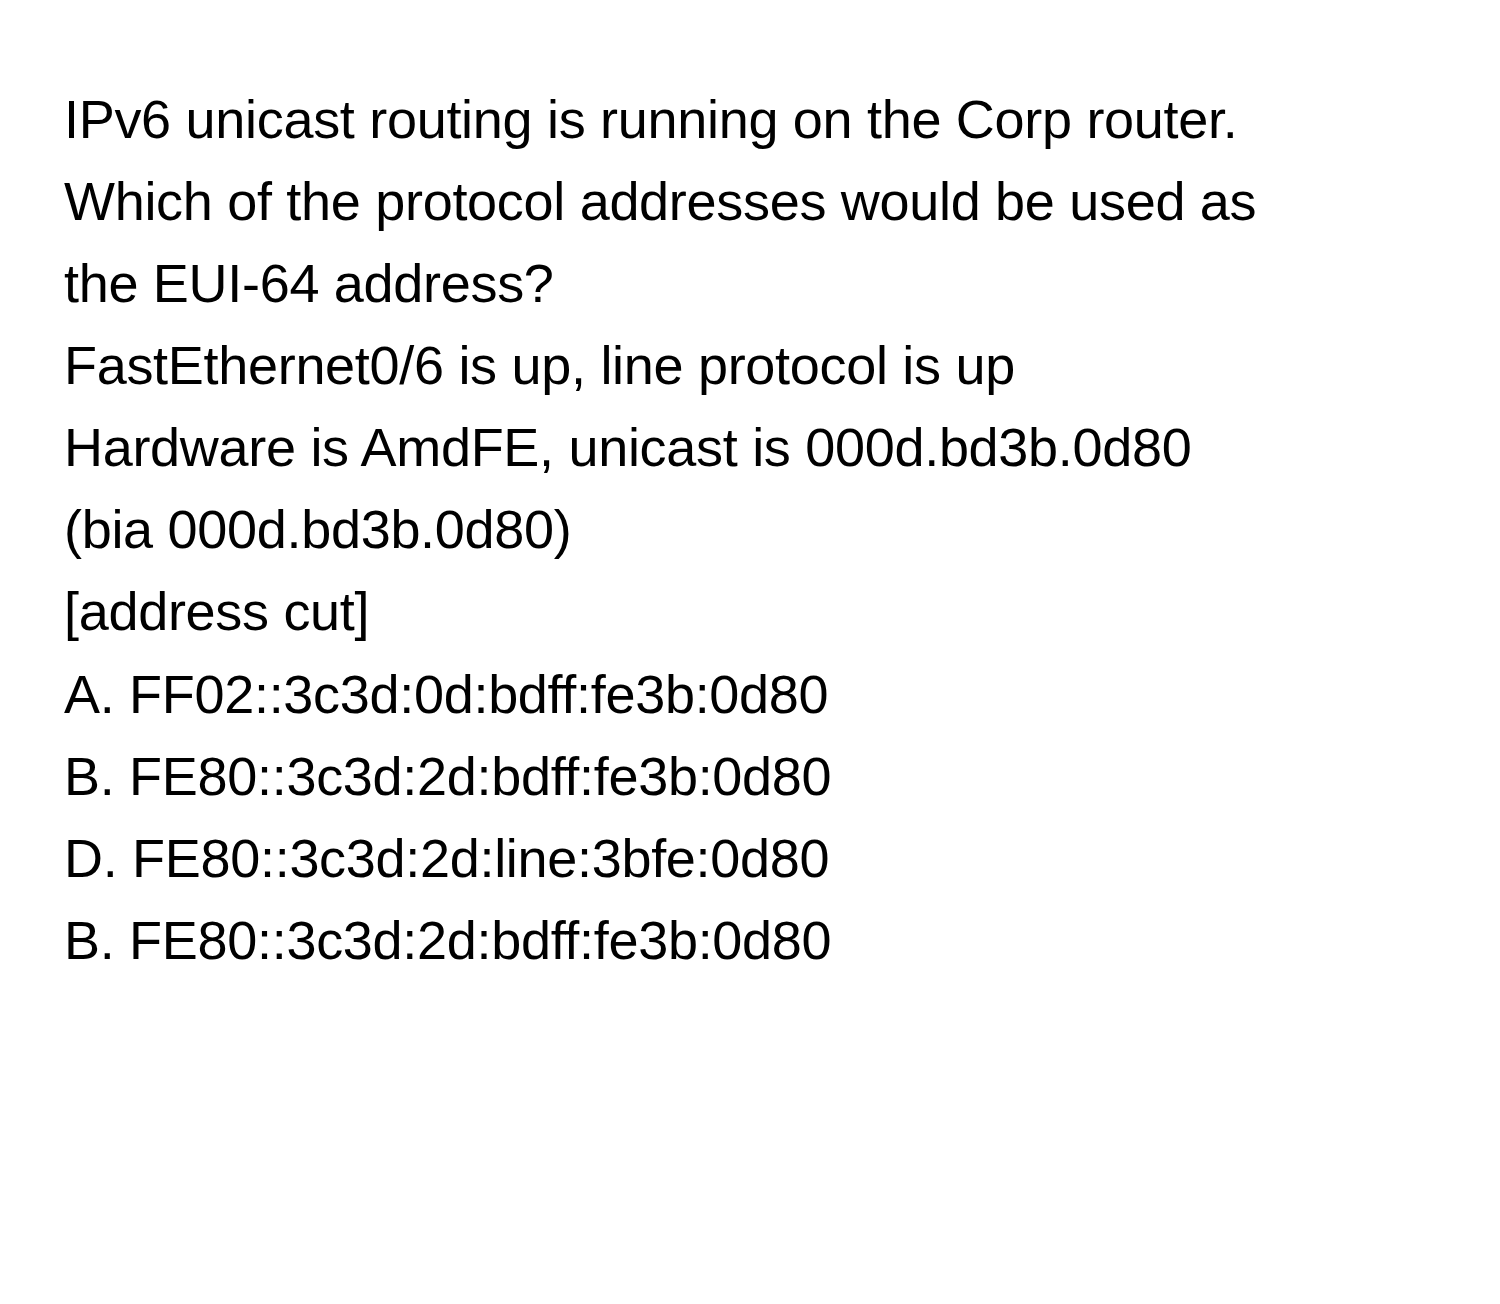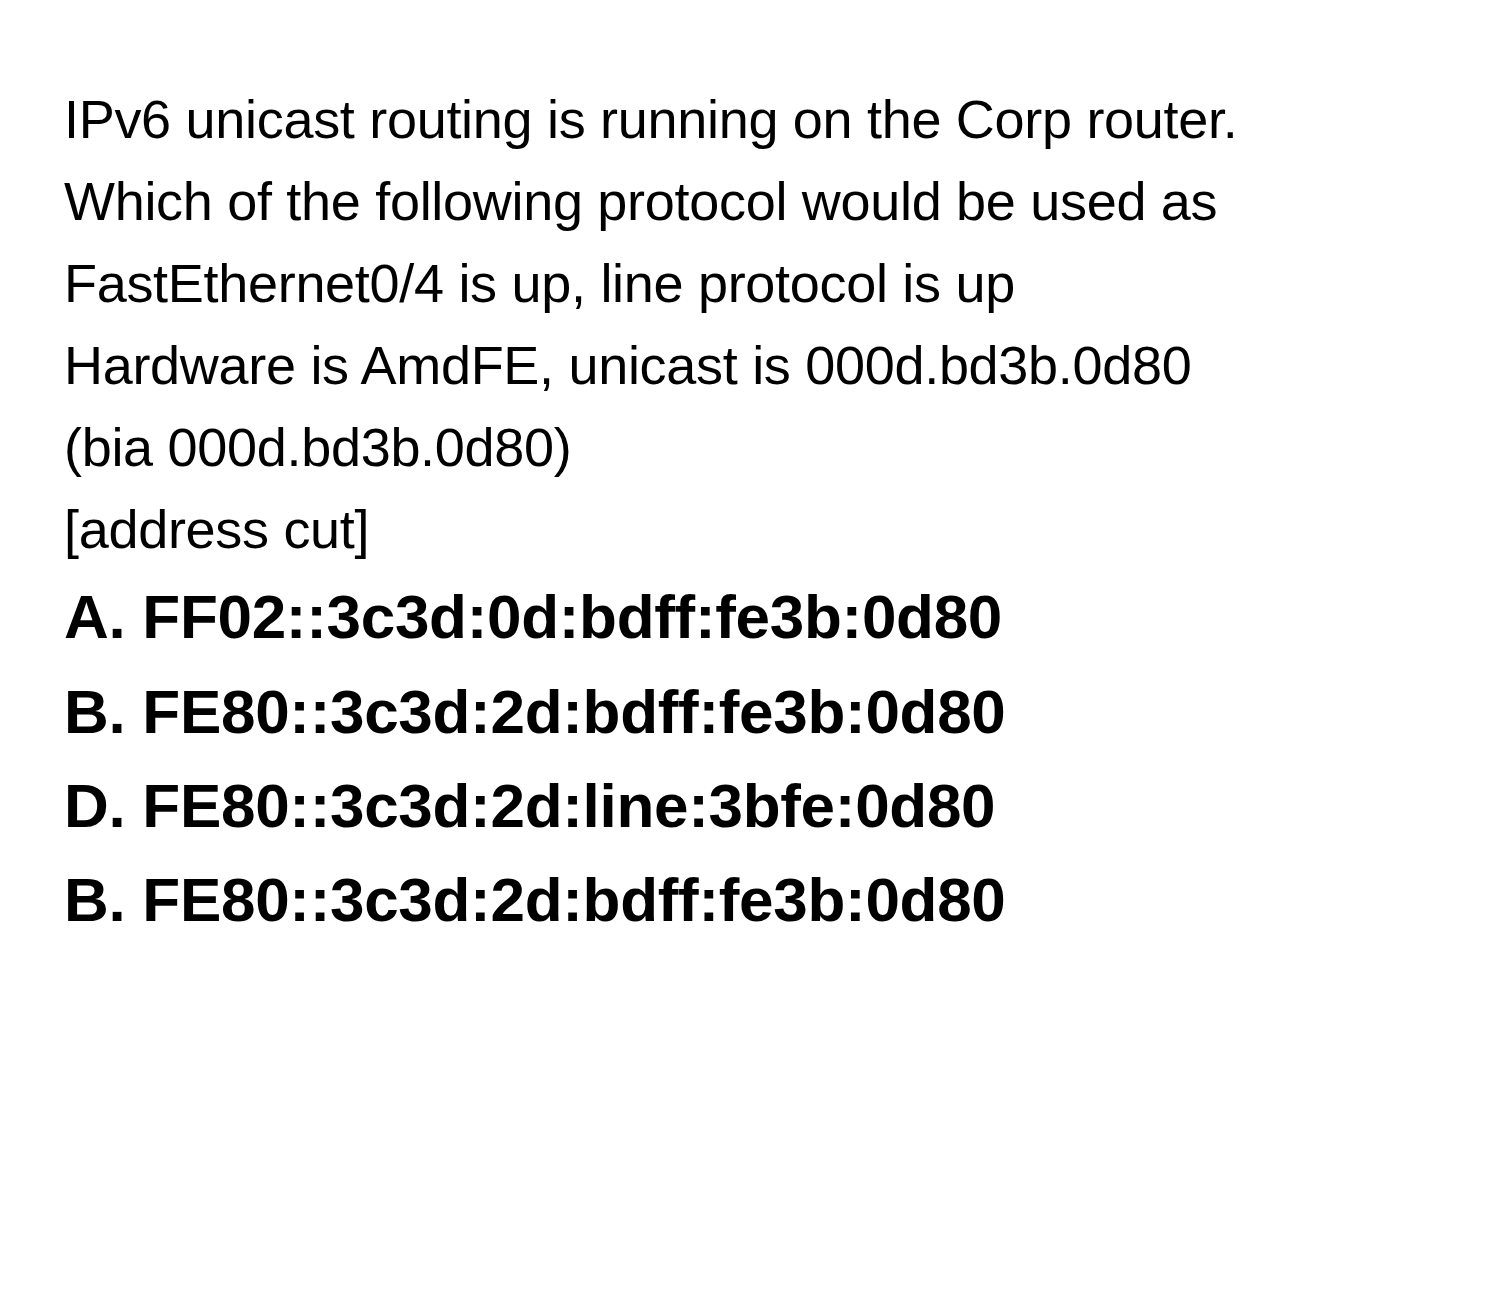--- a/index.html
+++ b/index.html
@@ -19,33 +19,34 @@
       padding: 78px 53px 0 64px;
       width: 100%;
     }
     .line {
       font-size: 54px;
       line-height: 1.52;
       letter-spacing: -0.3px;
       font-weight: 400;
     }
     .option-line {
-      font-size: 62px;
+      font-size: 54px;
       line-height: 1.52;
       letter-spacing: -0.3px;
-      font-weight: 700;
+      font-weight: 400;
     }
   </style>
 </head>
 <body>
 
 <div class="container">
   <div class="line">IPv6 unicast routing is running on the Corp router.</div>
-  <div class="line">Which of the following protocol would be used as</div>
-  <div class="line">FastEthernet0/4 is up, line protocol is up</div>
+  <div class="line">Which of the protocol addresses would be used as</div>
+  <div class="line">the EUI-64 address?</div>
+  <div class="line">FastEthernet0/6 is up, line protocol is up</div>
   <div class="line">Hardware is AmdFE, unicast is 000d.bd3b.0d80</div>
   <div class="line">(bia 000d.bd3b.0d80)</div>
   <div class="line">[address cut]</div>
   <div class="option-line">A. FF02::3c3d:0d:bdff:fe3b:0d80</div>
   <div class="option-line">B. FE80::3c3d:2d:bdff:fe3b:0d80</div>
   <div class="option-line">D. FE80::3c3d:2d:line:3bfe:0d80</div>
   <div class="option-line">B. FE80::3c3d:2d:bdff:fe3b:0d80</div>
 </div>
 
 </body></html>

